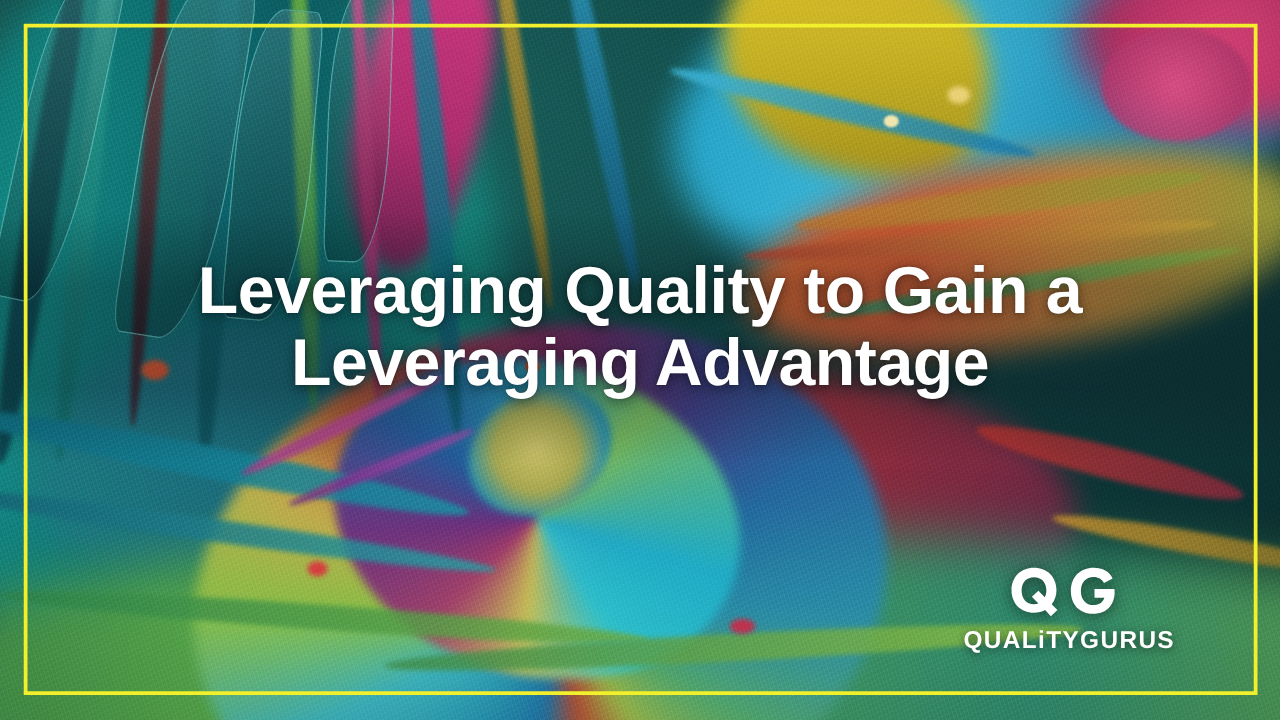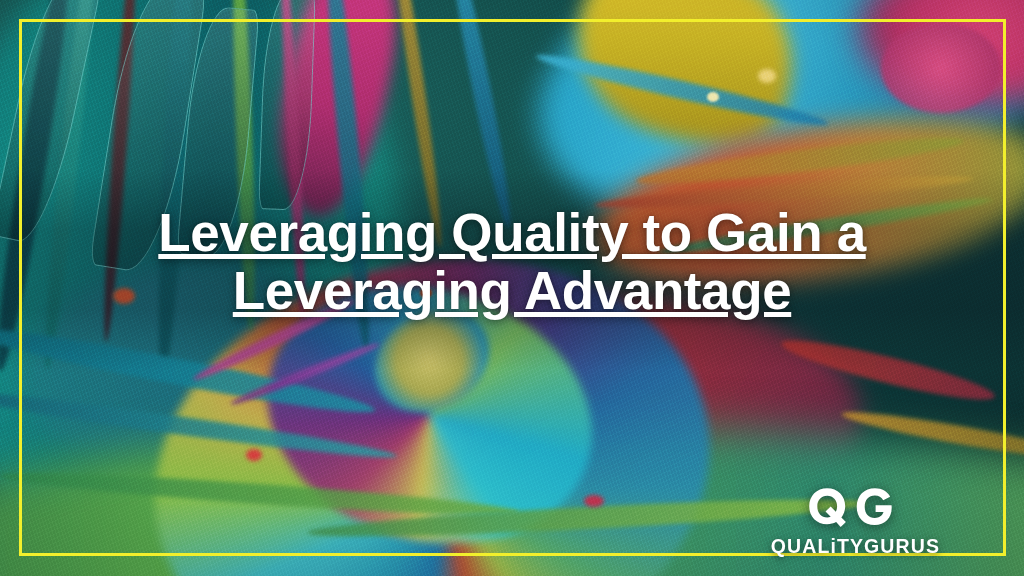--- a/index.html
+++ b/index.html
@@ -140,27 +140,26 @@
   .headline .line{
     display:block;
     color:#ffffff;
     font-weight:700;
     font-size:53px;
     line-height:58px;
     letter-spacing:-0.4px;
     font-stretch:condensed;
     text-shadow:0 2px 9px rgba(0,0,0,.45), 0 0 2px rgba(0,0,0,.25);
     white-space:nowrap;
-    text-decoration:underline;
   }
 
   
   .logo{
     position:absolute;
-    right:84px;bottom:20px;
+    right:84px;bottom:54px;
     z-index:6;
     text-align:center;
     line-height:1;
   }
   .logo-mark{
     position:relative;
     display:block;
     height:44px;width:104px;margin:0 auto 7px;
   }
   .logo-mark svg{display:block;filter:drop-shadow(0 2px 6px rgba(0,0,0,.5));}

